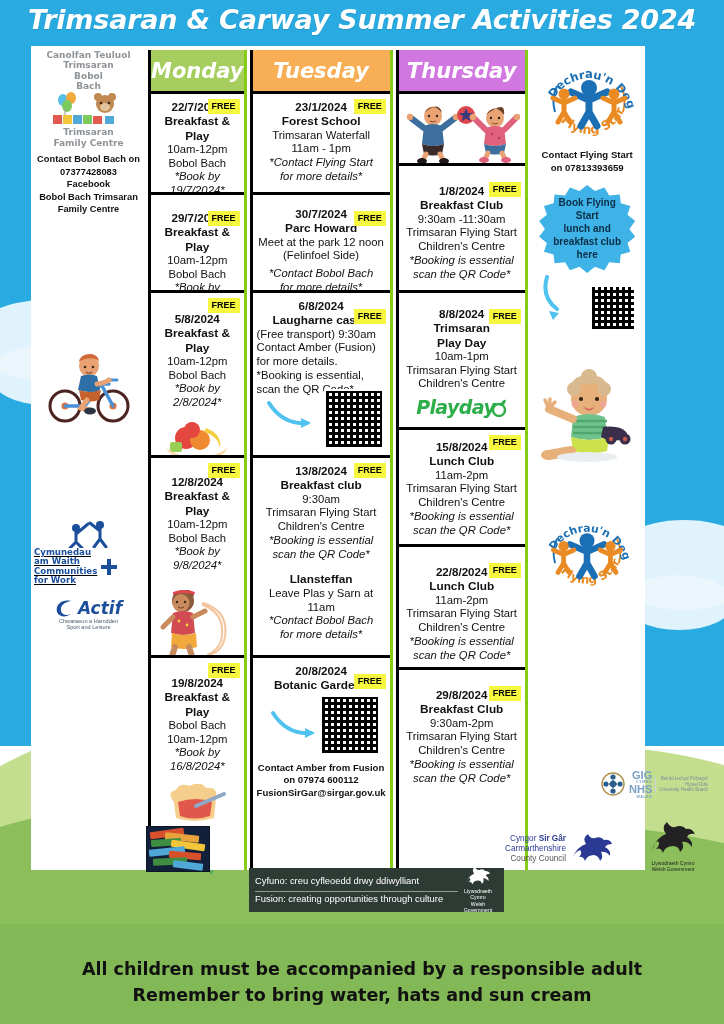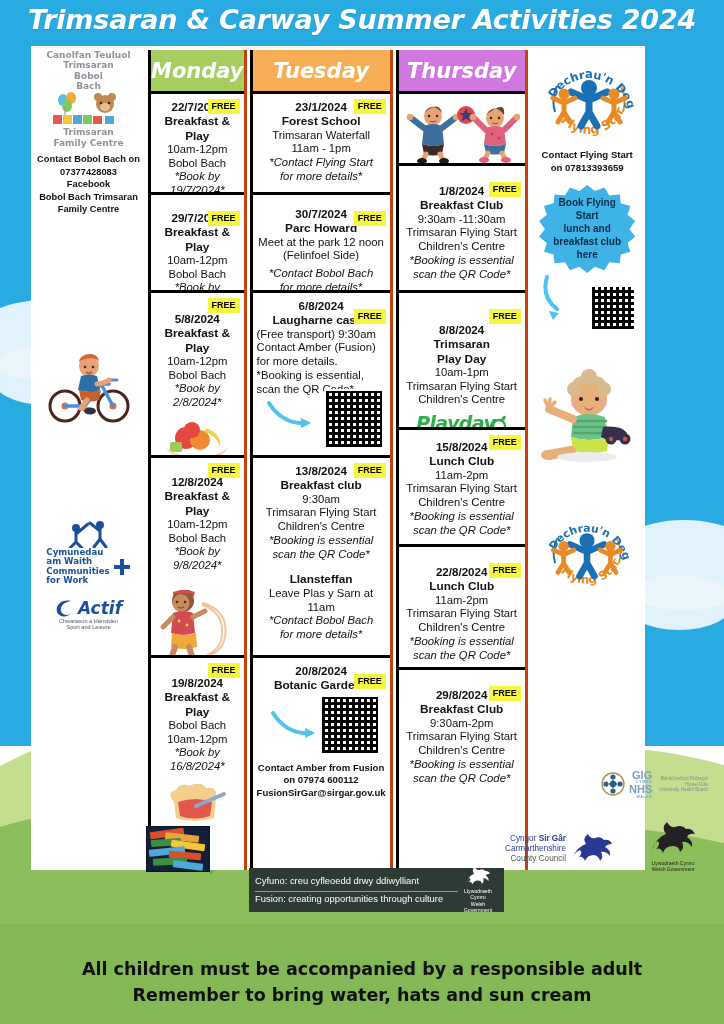--- a/index.html
+++ b/index.html
@@ -72,21 +72,21 @@
     flex: 1 1 auto;
     display: flex;
     gap: 0;
     padding: 4px 2px 0 2px;
   }
   .col {
     flex: 1 1 0;
     display: flex;
     flex-direction: column;
     border-left: 3px solid #000;
-    border-right: 3px solid #c2410c;
+    border-right: 3px solid #84cc16;
     margin-right: 3px;
   }
   .col:last-child { margin-right: 0; }
 
   .col-head {
     height: 44px;
     display: flex; align-items: center; justify-content: center;
     color: #fff;
     font-family: "DejaVu Sans", sans-serif;
     font-size: 21px;
@@ -318,21 +318,21 @@
         <ellipse cx="49" cy="67" rx="6" ry="3.5" fill="#2B3340"></ellipse>
       </svg>
 
       <div class="cfw" style="margin-top:92px;">
         <svg width="62" height="30" viewBox="0 0 62 30" style="display:block;margin:0 auto;">
           <circle cx="18" cy="10" r="4" fill="#1B4F9C"></circle>
           <path d="M18 14 L18 24 M18 24 L12 30 M18 24 L24 30 M18 16 L30 6" stroke="#1B4F9C" stroke-width="3" fill="none" stroke-linecap="round"></path>
           <circle cx="42" cy="7" r="4" fill="#1B4F9C"></circle>
           <path d="M42 11 L42 21 M42 21 L36 29 M42 21 L48 29 M42 13 L32 5" stroke="#1B4F9C" stroke-width="3" fill="none" stroke-linecap="round"></path>
         </svg>
-        <div style="display:flex;align-items:center;justify-content:center;gap:3px;">
+        <div style="display:flex;align-items:center;gap:3px;text-decoration:underline;">
           <div style="text-align:left;">
             <div class="cfw-txt">Cymunedau</div>
             <div class="cfw-txt">am Waith</div>
             <div class="cfw-txt">Communities</div>
             <div class="cfw-txt">for Work</div>
           </div>
           <svg width="18" height="18" viewBox="0 0 18 18">
             <path d="M7 1h4v6h6v4h-6v6H7v-6H1V7h6z" fill="#1B4F9C"></path>
           </svg>
         </div>
@@ -552,21 +552,21 @@
           <div class="c-name">Breakfast Club</div>
           <div class="c-line">9:30am -11:30am</div>
           <div class="c-line">Trimsaran Flying Start</div>
           <div class="c-line">Children's Centre</div>
           <div class="c-ital">*Booking is essential</div>
           <div class="c-ital">scan the QR Code*</div>
         </div>
 
         <div class="cell" style="height:137px;">
           <span class="free-tag lower">FREE</span>
-          <div class="c-date" style="margin-top:24px;">8/8/2024</div>
+          <div class="c-date" style="margin-top:8px;">8/8/2024</div>
           <div class="c-name">Trimsaran</div>
           <div class="c-name">Play Day</div>
           <div class="c-line">10am-1pm</div>
           <div class="c-line">Trimsaran Flying Start</div>
           <div class="c-line">Children's Centre</div>
           <div style="display:flex;align-items:center;justify-content:center;margin-top:5px;">
             <span class="playday">Playday</span>
             <svg width="15" height="18" viewBox="0 0 15 18" style="margin-left:-3px;">
               <circle cx="7" cy="11" r="6" fill="none" stroke="#2DAE4A" stroke-width="2.4"></circle>
               <path d="M8 6 q3 -6 6 -5 q-1 6 -6 6Z" fill="#2DAE4A"></path>

